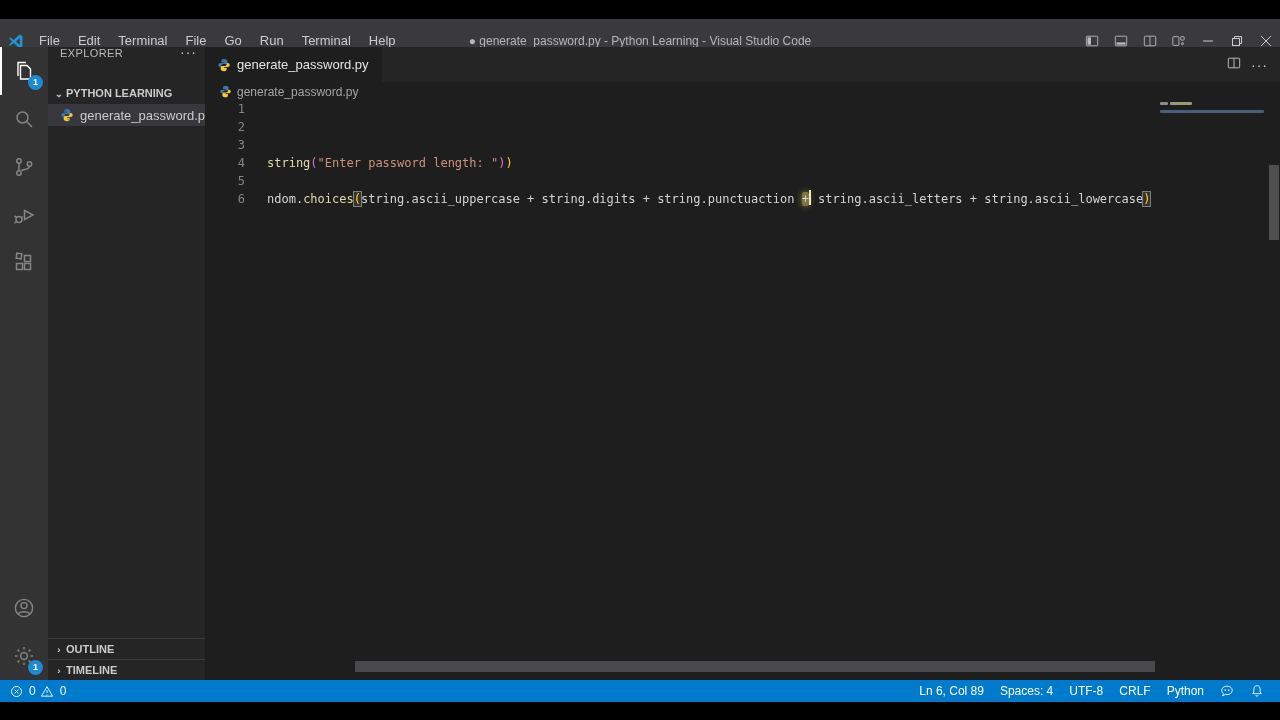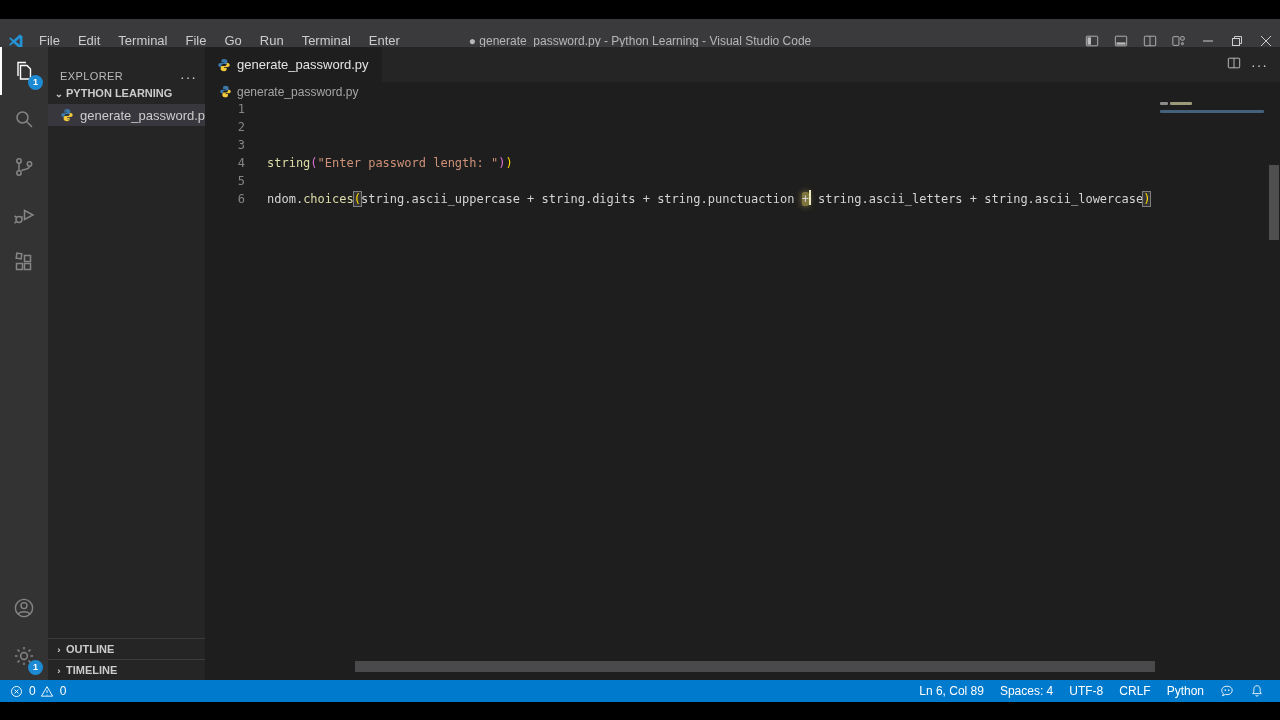--- a/index.html
+++ b/index.html
@@ -24,21 +24,21 @@
   
   .activitybar{position:absolute;top:0;left:0;width:48px;height:633px;background:#333333;}
   .ab-item{position:relative;width:48px;height:48px;display:flex;align-items:center;justify-content:center;}
   .ab-item.active::before{content:"";position:absolute;left:0;top:0;bottom:0;width:2px;background:#ffffff;}
   .ab-bottom{position:absolute;bottom:0;left:0;width:48px;}
   .badge{position:absolute;right:5px;bottom:5px;min-width:15px;height:15px;border-radius:50%;
          background:#1d8bd4;color:#fff;font-size:9px;line-height:15px;text-align:center;font-weight:bold;}
 
   
   .sidebar{position:absolute;top:0;left:48px;width:157px;height:633px;background:#252526;color:#cccccc;}
-  .sb-header{height:35px;display:flex;align-items:flex-end;padding:0 8px 0 12px;gap:9px;}
+  .sb-header{height:35px;display:flex;align-items:flex-start;padding:0 8px 0 12px;gap:9px;}
   .sb-title{font-size:11px;letter-spacing:.4px;color:#bbbbbb;}
   .sb-actions{margin-left:auto;color:#cccccc;font-size:14px;letter-spacing:1px;line-height:10px;}
   .sb-section{height:22px;display:flex;align-items:center;padding-left:4px;font-size:11px;font-weight:bold;color:#cccccc;}
   .chev{font-size:10px;color:#cccccc;width:14px;text-align:center;transform:scaleY(.9);}
   .file-row{height:22px;display:flex;align-items:center;background:#37373d;padding-left:12px;gap:6px;}
   .file-name{font-size:13px;color:#cccccc;}
   .sb-bottom{position:absolute;bottom:0;left:0;width:157px;}
   .sb-pane{height:21px;display:flex;align-items:center;padding-left:4px;font-size:11px;font-weight:bold;
            color:#cccccc;border-top:1px solid #3c3c3c;}
 
@@ -101,21 +101,21 @@
         </svg>
     </div>
     <div class="menus">
       <span class="menu-item">File</span>
       <span class="menu-item">Edit</span>
       <span class="menu-item">Terminal</span>
       <span class="menu-item">File</span>
       <span class="menu-item">Go</span>
       <span class="menu-item">Run</span>
       <span class="menu-item">Terminal</span>
-      <span class="menu-item">Enter</span>
+      <span class="menu-item">Help</span>
     </div>
     <div class="window-title">● generate_password.py - Python Learning - Visual Studio Code</div>
     <div class="win-controls">
       <span class="wc-btn">
         <svg width="14" height="14" viewBox="0 0 16 16" fill="none" stroke="#bdbdbd">
             <rect x="1.5" y="2.5" width="13" height="11" rx="1"></rect>
             <rect x="2.8" y="3.8" width="4" height="8.4" fill="#bdbdbd" stroke="none"></rect>
           </svg>
       </span>
       <span class="wc-btn">

